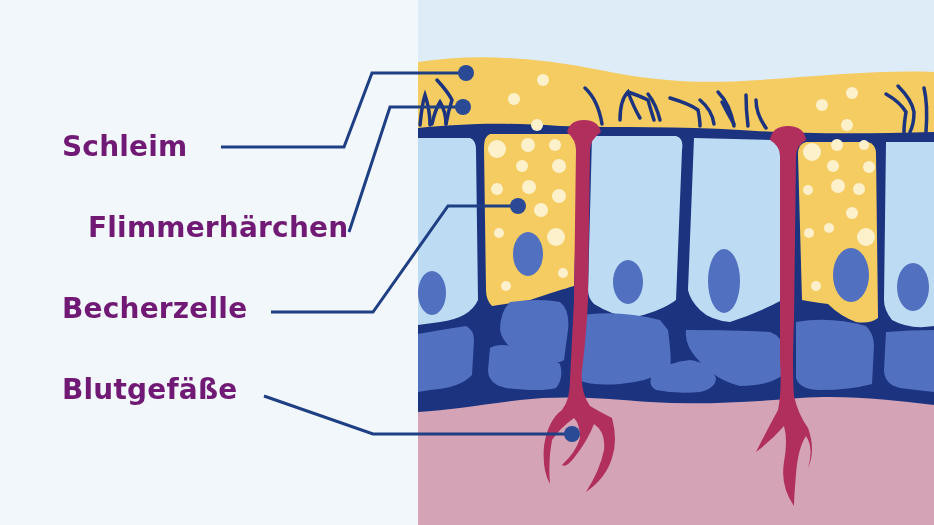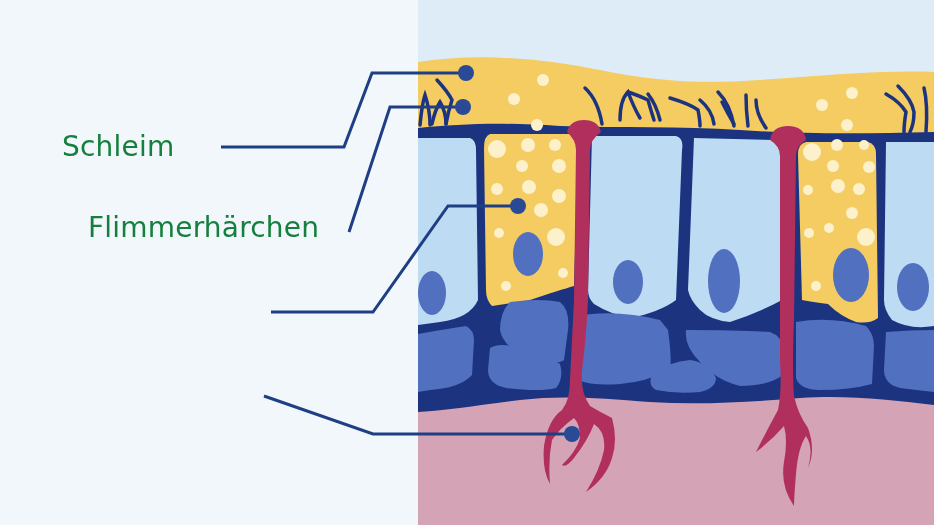--- a/index.html
+++ b/index.html
@@ -8,22 +8,22 @@
       background: #f2f7fc;
       font-family: "DejaVu Sans", "Liberation Sans", sans-serif;
       position: relative;
     }
     .stage { position: absolute; left: 0; top: 0; width: 934px; height: 525px; }
     .left-panel { position: absolute; left: 0; top: 0; width: 418px; height: 525px; background: #f2f7fc; }
     .label {
       position: absolute;
       left: 62px;
       font-size: 28px;
-      font-weight: normal;
-      color: #15803d;
+      font-weight: bold;
+      color: #701a75;
       letter-spacing: 0.2px;
       white-space: nowrap;
       line-height: 1;
     }
     svg { position: absolute; left: 0; top: 0; }
   </style>
 </head>
 <body>
 
 <div class="stage">
@@ -137,13 +137,15 @@
     <g fill="#2a4a95">
       <circle cx="466" cy="73" r="8"></circle>
       <circle cx="463" cy="107" r="8"></circle>
       <circle cx="518" cy="206" r="8"></circle>
       <circle cx="572" cy="434" r="8"></circle>
     </g>
   </svg>
 
   <div class="label" style="top:133px;">Schleim</div>
   <div class="label" style="top:214px;margin-left:26px;">Flimmerhärchen</div>
+  <div class="label" style="top:295px;">Becherzelle</div>
+  <div class="label" style="top:376px;">Blutgefäße</div>
 </div>
 
 </body></html>

